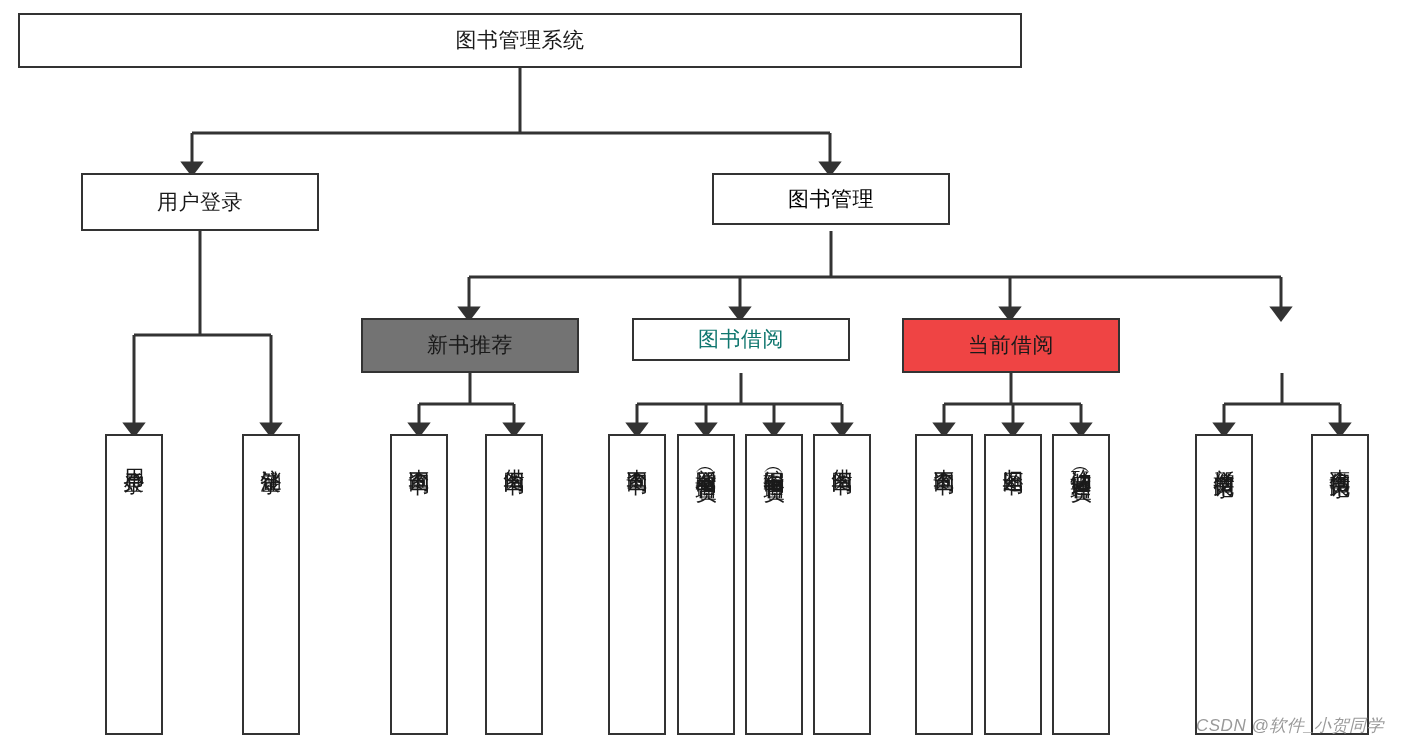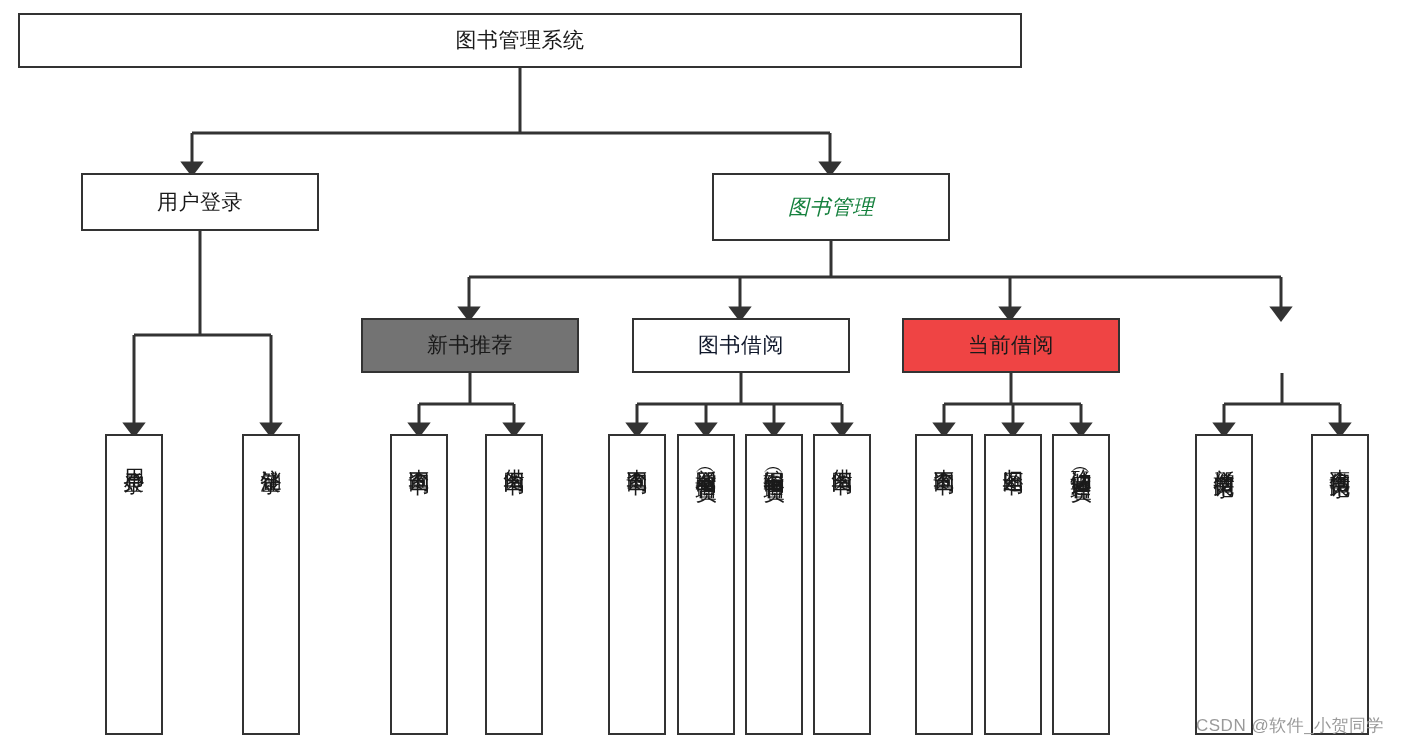--- a/index.html
+++ b/index.html
@@ -125,28 +125,28 @@
     </g>
   </svg>
 
   <div class="node horiz" style="left: 18px; top: 13px; width: 1004px; height: 55px; border-color: rgb(51, 51, 51); background: rgb(255, 255, 255); color: rgb(26, 26, 26);">
     <span class="node-label">图书管理系统</span>
   </div>
 
   <div class="node horiz" style="left: 81px; top: 173px; width: 238px; height: 58px; border-color: rgb(51, 51, 51); background: rgb(255, 255, 255); color: rgb(26, 26, 26);">
     <span class="node-label">用户登录</span>
   </div>
-  <div class="node horiz" style="left: 712px; top: 173px; width: 238px; height: 68px; border-color: rgb(51, 51, 51); background: rgb(255, 255, 255); color: #15803d; font-style: italic;">
+  <div class="node horiz" style="left: 712px; top: 173px; width: 238px; height: 52px; border-color: rgb(51, 51, 51); background: rgb(255, 255, 255); color: #000000;">
     <span class="node-label">图书管理</span>
   </div>
 
   <div class="node horiz" style="left: 361px; top: 318px; width: 218px; height: 55px; border-color: rgb(51, 51, 51); background: #737373; color: rgb(26, 26, 26);">
     <span class="node-label">新书推荐</span>
   </div>
-  <div class="node horiz" style="left: 632px; top: 318px; width: 218px; height: 55px; border-color: rgb(51, 51, 51); background: rgb(255, 255, 255); color: #0f172a;">
+  <div class="node horiz" style="left: 632px; top: 318px; width: 218px; height: 43px; border-color: rgb(51, 51, 51); background: rgb(255, 255, 255); color: #0f766e;">
     <span class="node-label">图书借阅</span>
   </div>
   <div class="node horiz" style="left: 902px; top: 318px; width: 218px; height: 55px; border-color: rgb(51, 51, 51); background: #ef4444; color: rgb(26, 26, 26);">
     <span class="node-label">当前借阅</span>
   </div>
 
   <div class="node vert" style="left: 105px; top: 434px; width: 58px; height: 301px; border-color: rgb(51, 51, 51); background: rgb(255, 255, 255); color: rgb(26, 26, 26);">
     <span class="node-label">用户登录</span>
   </div>
   <div class="node vert" style="left: 242px; top: 434px; width: 58px; height: 301px; border-color: rgb(51, 51, 51); background: rgb(255, 255, 255); color: rgb(26, 26, 26);">
@@ -179,15 +179,15 @@
   <div class="node vert" style="left: 1052px; top: 434px; width: 58px; height: 301px; border-color: rgb(51, 51, 51); background: rgb(255, 255, 255); color: rgb(26, 26, 26);">
     <span class="node-label">确认归还（管理员）</span>
   </div>
   <div class="node vert" style="left: 1195px; top: 434px; width: 58px; height: 301px; border-color: rgb(51, 51, 51); background: rgb(255, 255, 255); color: rgb(26, 26, 26);">
     <span class="node-label">新增借阅记录</span>
   </div>
   <div class="node vert" style="left: 1311px; top: 434px; width: 58px; height: 301px; border-color: rgb(51, 51, 51); background: rgb(255, 255, 255); color: rgb(26, 26, 26);">
     <span class="node-label">查询借阅记录</span>
   </div>
 
-  <div class="watermark" style="left: 1196px; top: 714px; color: rgb(154, 154, 154);">CSDN @软件_小贺同学</div>
+  <div class="watermark" style="left: 1196px; top: 714px; color: rgb(154, 154, 154); font-style: italic;">CSDN @软件_小贺同学</div>
 
 </div>
 
 </body></html>

